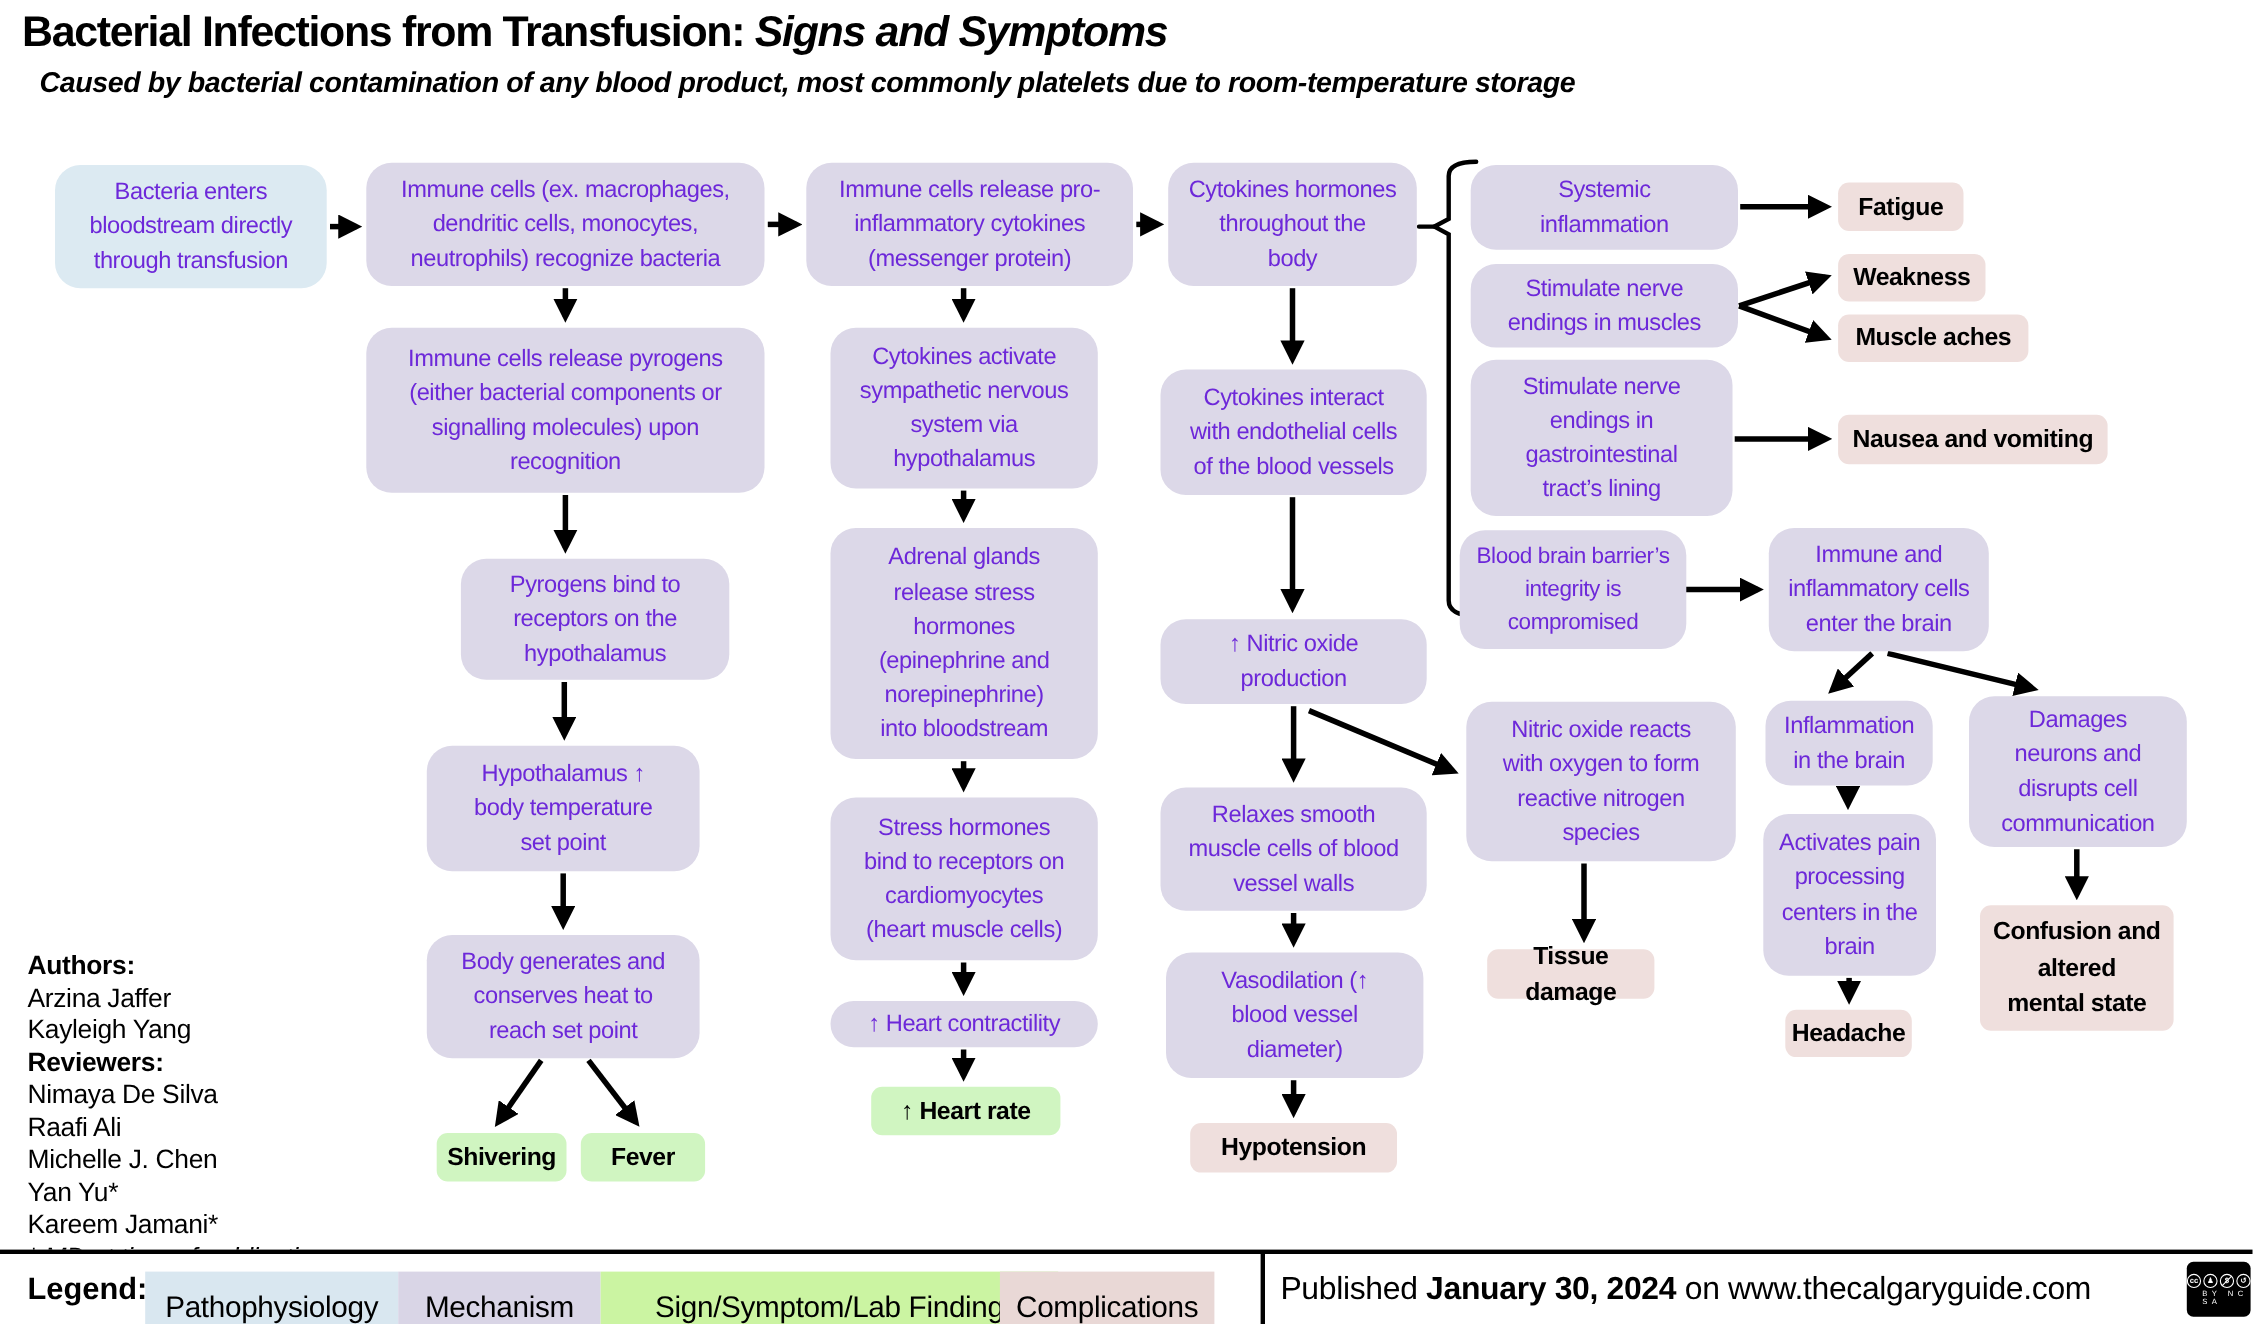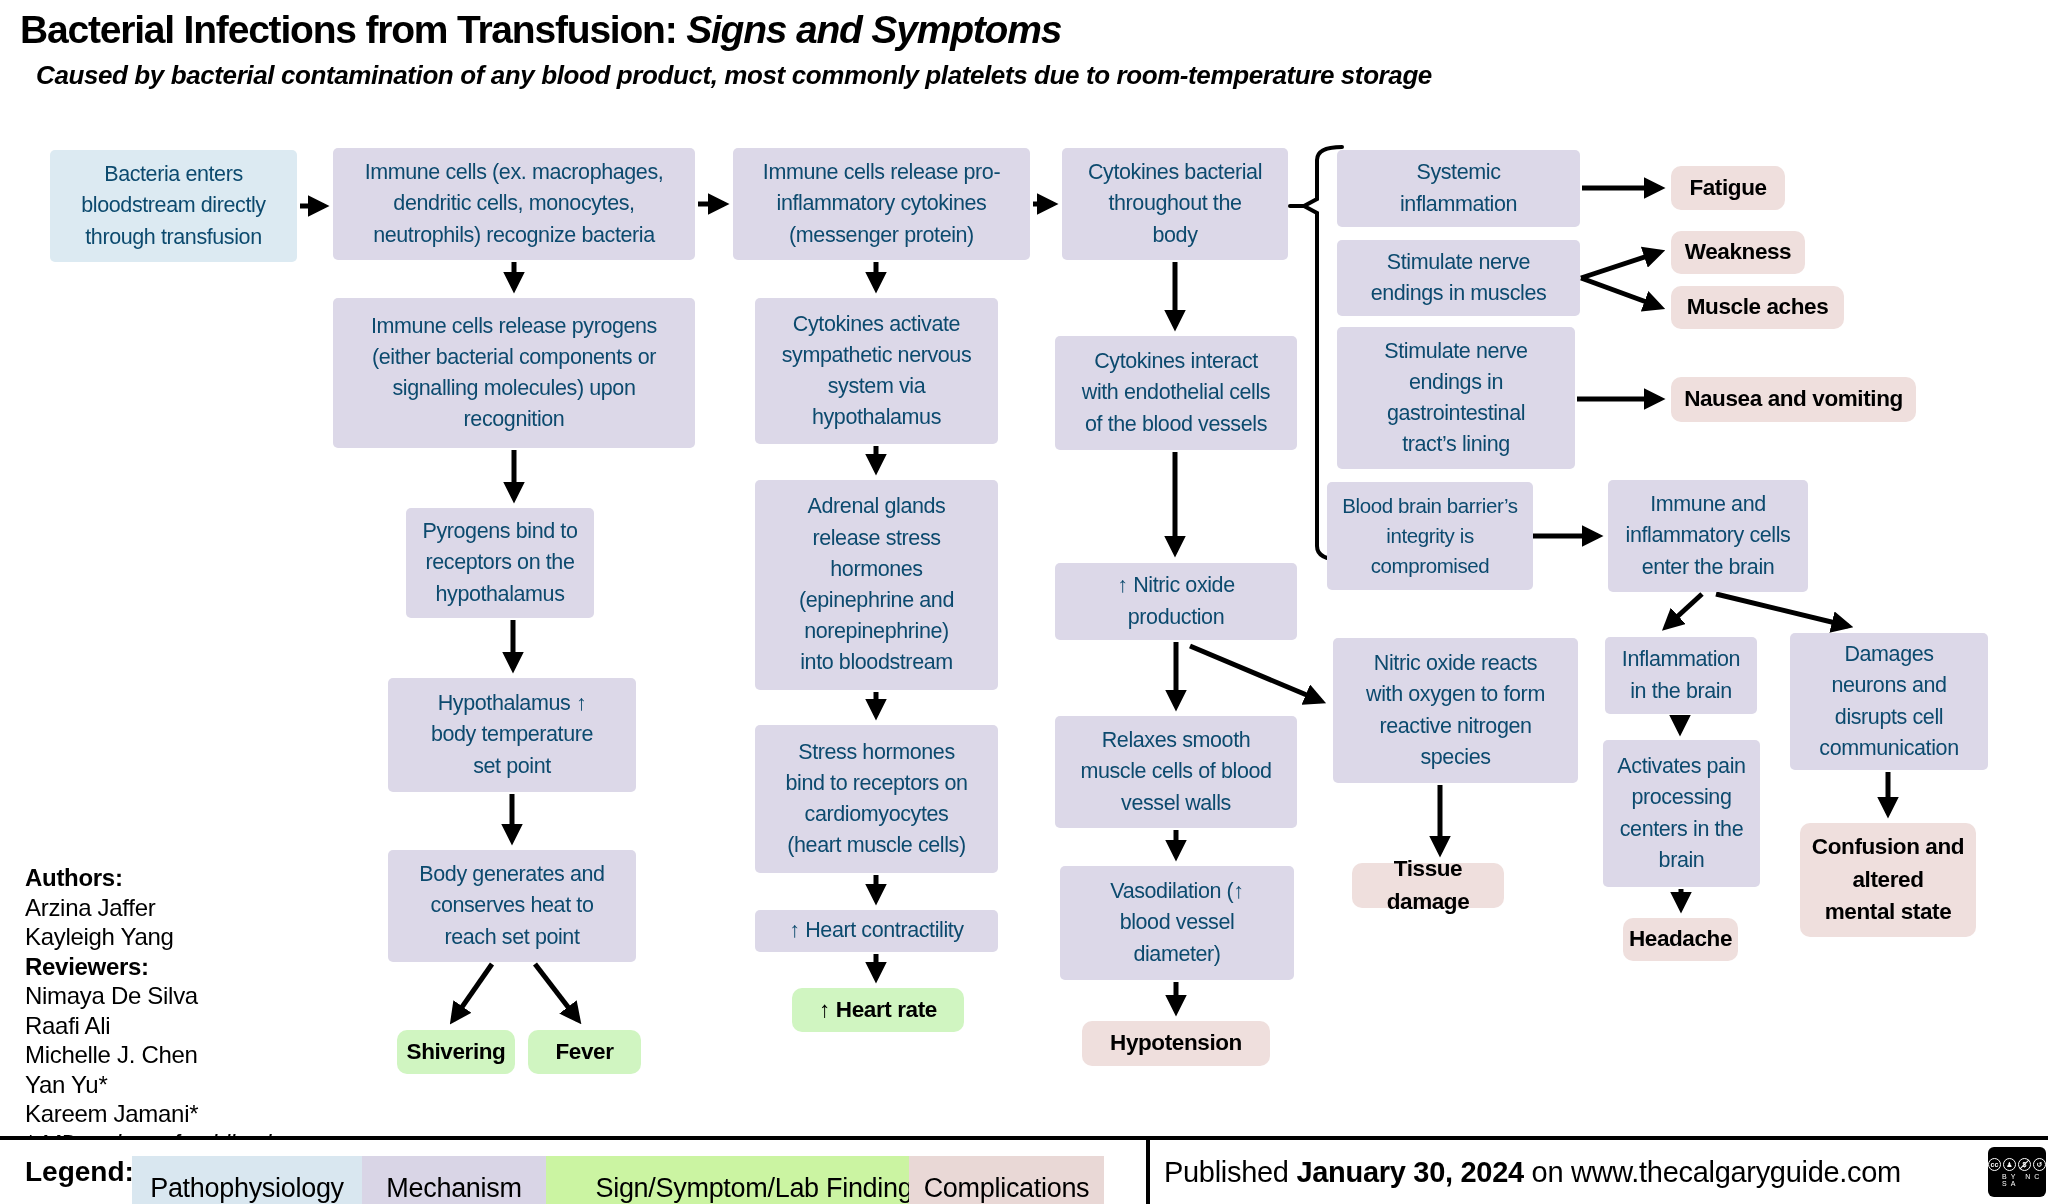--- a/index.html
+++ b/index.html
@@ -4,22 +4,22 @@
 <style>
   html,body{margin:0;padding:0;background:#fff;}
   .page{position:relative;width:2048px;height:1204px;background:#fff;overflow:hidden;
         font-family:"Liberation Sans","DejaVu Sans",sans-serif;color:#000;}
   
   .title{position:absolute;left:20px;top:8px;font-size:39px;font-weight:700;letter-spacing:-1.2px;white-space:nowrap;}
   .title .em{font-style:italic;}
   .subtitle{position:absolute;left:36px;top:60px;font-size:26px;font-style:italic;font-weight:600;letter-spacing:-0.4px;white-space:nowrap;}
   
   .node{position:absolute;box-sizing:border-box;display:flex;align-items:center;justify-content:center;
-        text-align:center;border-radius:5px;padding:4px 8px;font-size:21.5px;line-height:1.45;
-        letter-spacing:-0.4px;color:#0c4a6e;white-space:pre-line;}
+        text-align:center;border-radius:23px;padding:4px 8px;font-size:21.5px;line-height:1.45;
+        letter-spacing:-0.4px;color:#6d28d9;white-space:pre-line;}
   .node[data-type="sign_symptom"],.node[data-type="complication"]{font-weight:700;border-radius:10px;font-size:22.5px;color:#000;}
   .node.tight{font-size:20.5px;}
   
   .arrows{position:absolute;left:0;top:0;}
   
   .credits{position:absolute;left:25px;top:843px;font-size:24px;line-height:29.5px;letter-spacing:-0.3px;margin-top:20px;}
   .credits .bold{font-weight:700;}
   .credits .italic{font-style:italic;}
   
   .footer{position:absolute;left:0;top:1136px;width:2048px;height:68px;box-sizing:border-box;border-top:4px solid #000;background:#fff;}
@@ -94,21 +94,21 @@
 bloodstream directly
 through transfusion</div>
 
   <div class="node" style="left: 333px; top: 298px; width: 362px; height: 150px; background: rgb(220, 216, 232);" data-type="mechanism">Immune cells release pyrogens
 (either bacterial components or
 signalling molecules) upon
 recognition</div>
   <div class="node" style="left: 333px; top: 148px; width: 362px; height: 112px; background: rgb(220, 216, 232);" data-type="mechanism">Immune cells (ex. macrophages,
 dendritic cells, monocytes,
 neutrophils) recognize bacteria</div>
-  <div class="node" style="left: 406px; top: 508px; width: 188px; height: 110px; background: rgb(220, 216, 232);" data-type="mechanism">Pyrogens bind to
+  <div class="node" style="left: 419px; top: 508px; width: 244px; height: 110px; background: rgb(220, 216, 232);" data-type="mechanism">Pyrogens bind to
 receptors on the
 hypothalamus</div>
   <div class="node" style="left: 388px; top: 678px; width: 248px; height: 114px; background: rgb(220, 216, 232);" data-type="mechanism">Hypothalamus ↑
 body temperature
 set point</div>
   <div class="node" style="left: 388px; top: 850px; width: 248px; height: 112px; background: rgb(220, 216, 232);" data-type="mechanism">Body generates and
 conserves heat to
 reach set point</div>
   <div class="node" style="left: 397px; top: 1030px; width: 118px; height: 44px; background: rgb(208, 245, 193);" data-type="sign_symptom">Shivering</div>
   <div class="node" style="left: 528px; top: 1030px; width: 113px; height: 44px; background: rgb(208, 245, 193);" data-type="sign_symptom">Fever</div>
@@ -126,21 +126,21 @@
 (epinephrine and
 norepinephrine)
 into bloodstream</div>
   <div class="node" style="left: 755px; top: 725px; width: 243px; height: 148px; background: rgb(220, 216, 232);" data-type="mechanism">Stress hormones
 bind to receptors on
 cardiomyocytes
 (heart muscle cells)</div>
   <div class="node" style="left: 755px; top: 910px; width: 243px; height: 42px; background: rgb(220, 216, 232);" data-type="mechanism">↑ Heart contractility</div>
   <div class="node" style="left: 792px; top: 988px; width: 172px; height: 44px; background: rgb(208, 245, 193);" data-type="sign_symptom">↑ Heart rate</div>
 
-  <div class="node" style="left: 1062px; top: 148px; width: 226px; height: 112px; background: rgb(220, 216, 232);" data-type="mechanism">Cytokines bacterial
+  <div class="node" style="left: 1062px; top: 148px; width: 226px; height: 112px; background: rgb(220, 216, 232);" data-type="mechanism">Cytokines hormones
 throughout the
 body</div>
   <div class="node" style="left: 1055px; top: 336px; width: 242px; height: 114px; background: rgb(220, 216, 232);" data-type="mechanism">Cytokines interact
 with endothelial cells
 of the blood vessels</div>
   <div class="node" style="left: 1055px; top: 563px; width: 242px; height: 77px; background: rgb(220, 216, 232);" data-type="mechanism">↑ Nitric oxide
 production</div>
   <div class="node" style="left: 1055px; top: 716px; width: 242px; height: 112px; background: rgb(220, 216, 232);" data-type="mechanism">Relaxes smooth
 muscle cells of blood
 vessel walls</div>

